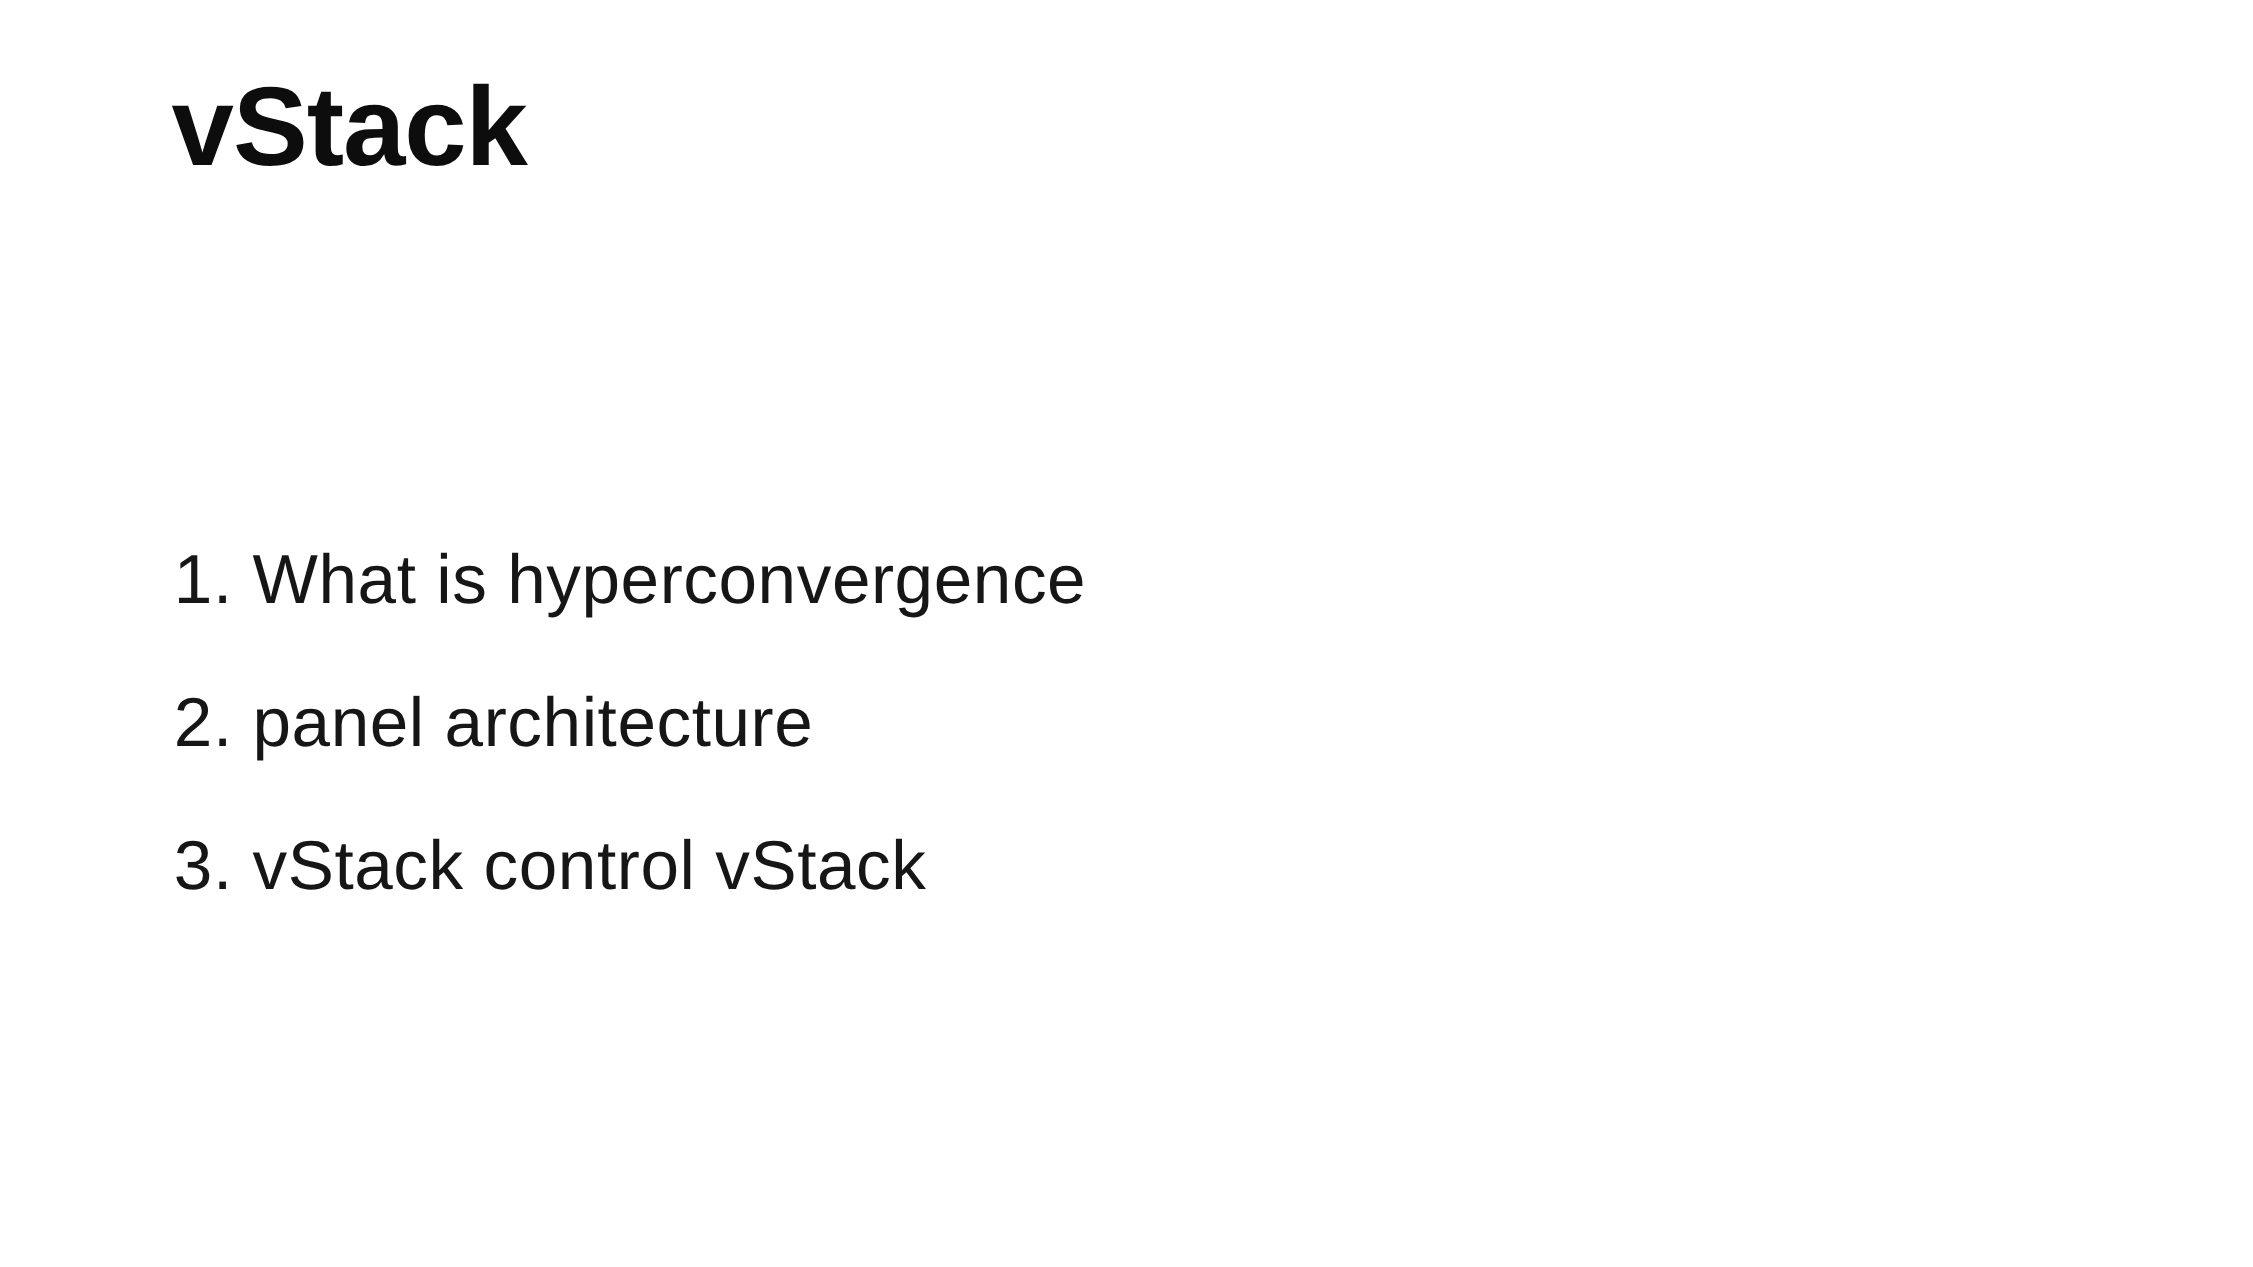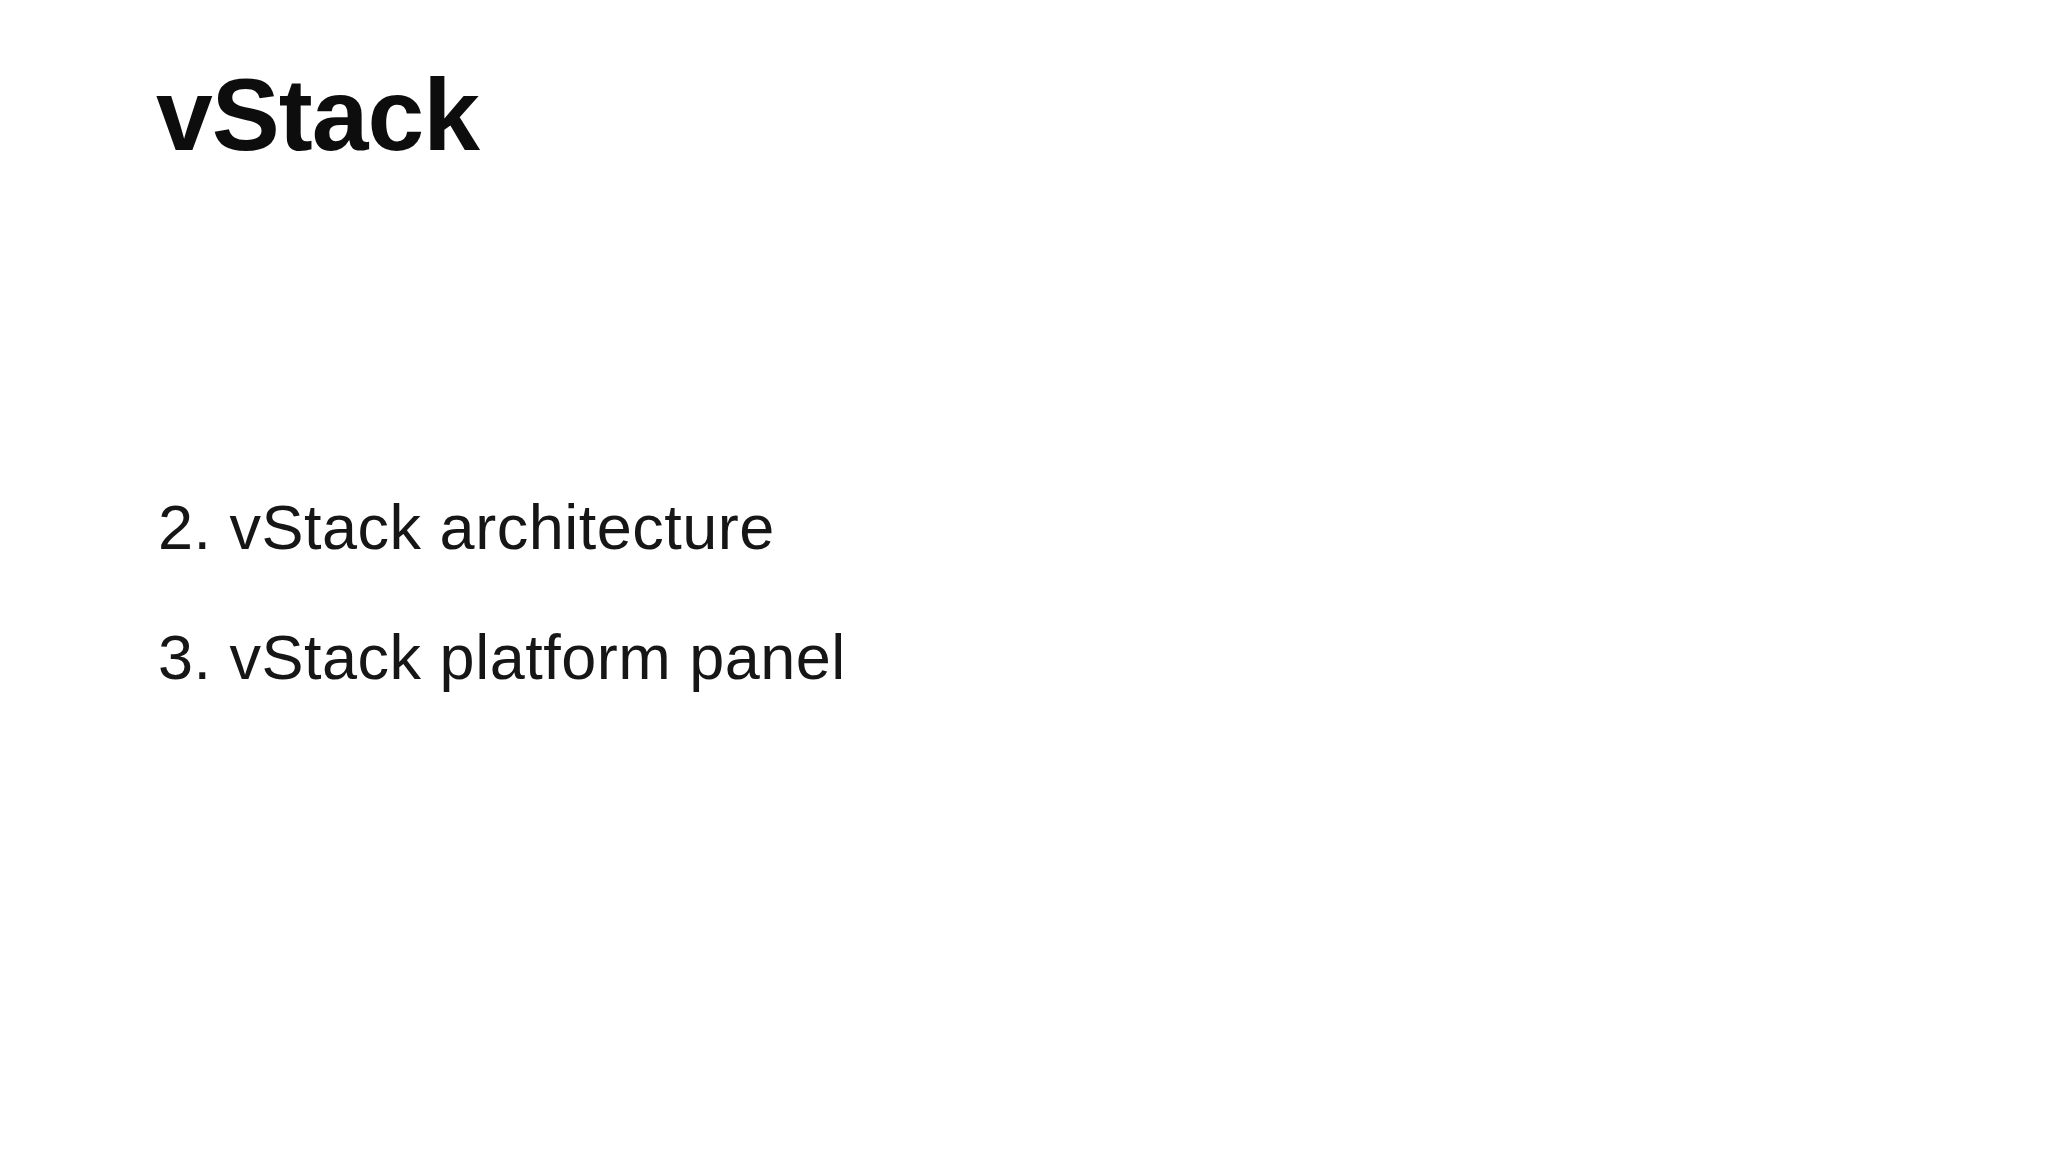--- a/index.html
+++ b/index.html
@@ -47,20 +47,23 @@
 <body>
 
 <div class="slide">
 
   <h1 class="slide-title">
     <span class="line">vStack</span>
   </h1>
 
   <ul class="agenda">
     <li class="agenda-item">
-      <span class="num">2.</span><span>vStack architecture</span>
+      <span class="num">1.</span><span>What is hyperconvergence</span>
     </li>
     <li class="agenda-item">
-      <span class="num">3.</span><span>vStack platform panel</span>
+      <span class="num">2.</span><span>panel architecture</span>
+    </li>
+    <li class="agenda-item">
+      <span class="num">3.</span><span>vStack control vStack</span>
     </li>
   </ul>
 
 </div>
 
 </body></html>

